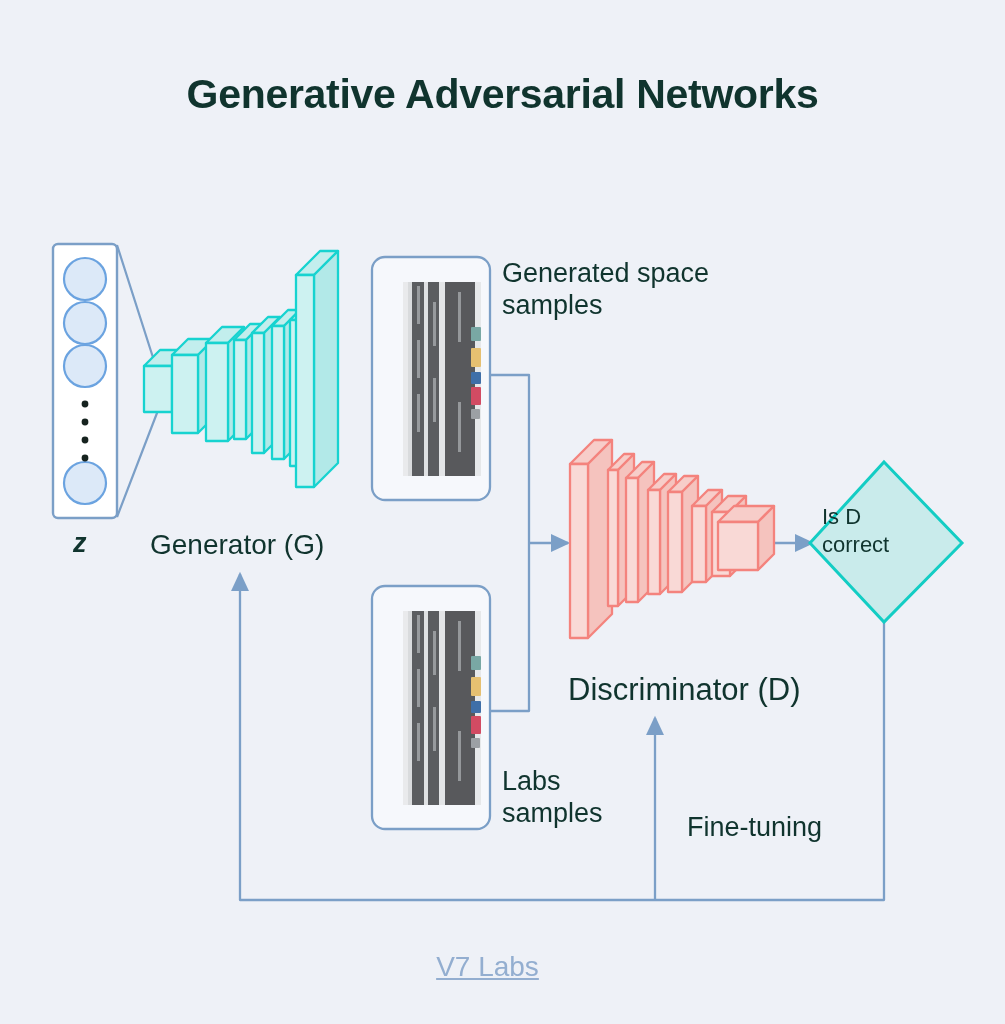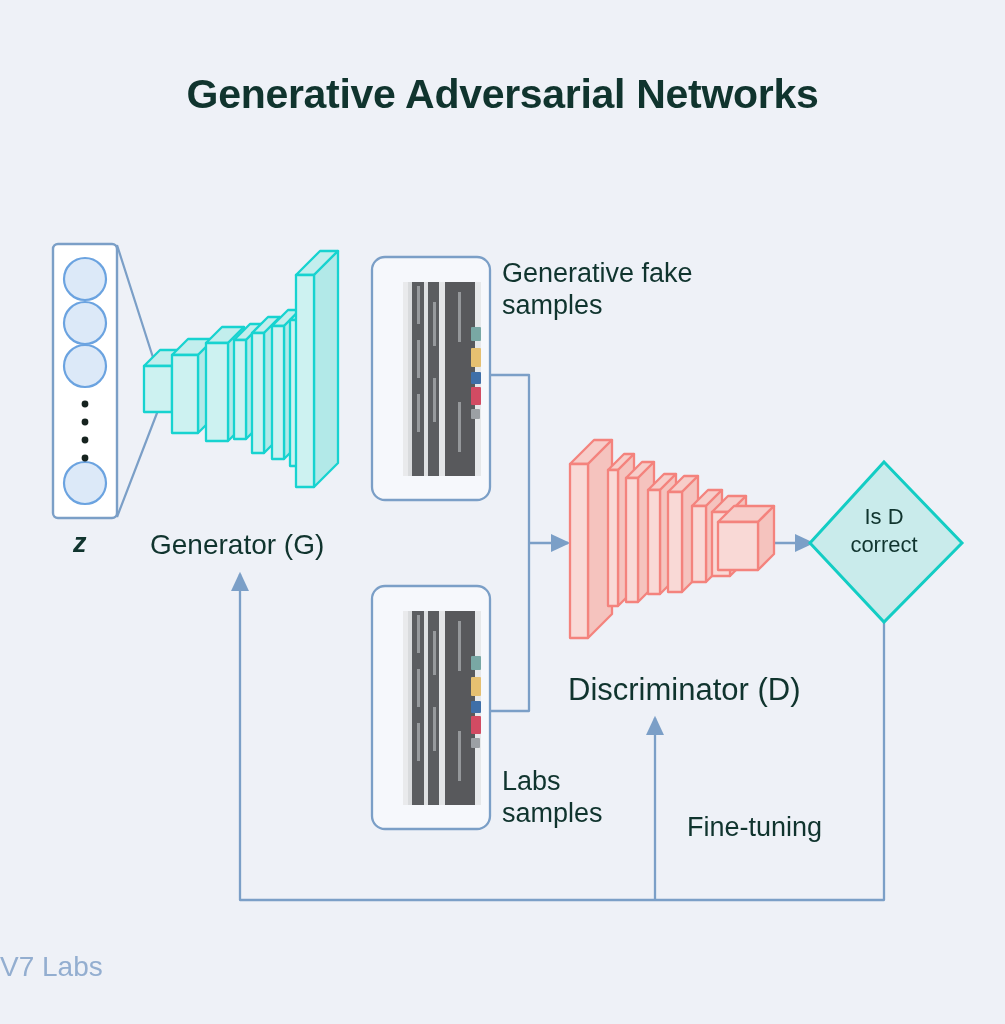--- a/index.html
+++ b/index.html
@@ -43,27 +43,28 @@
     letter-spacing: -0.3px;
   }
 
   #label-latent   { left: 44px;  top: 198px; font-size: 27px; }
   #label-z        { left: 73px;  top: 528px; font-size: 27px; font-style: italic; font-weight: bold; }
   #label-gen      { left: 150px; top: 528px; font-size: 28px; }
   #label-fake     { left: 502px; top: 258px; font-size: 27px; width: 230px; }
   #label-real     { left: 502px; top: 766px; font-size: 27px; width: 200px; }
   #label-disc     { left: 568px; top: 672px; font-size: 31px; }
   #label-fine     { left: 687px; top: 812px; font-size: 27px; }
-  #label-diamond  { left: 822px; top: 503px; width: 124px; text-align: center; font-size: 22px; line-height: 1.28; }
+  #label-diamond  { left: 822px; top: 503px; width: 124px; text-align: left; font-size: 22px; line-height: 1.28; }
 
   #watermark {
     left: 0; top: 950px; width: 975px;
-    text-align: left;
+    text-align: center;
     font-size: 28px;
     color: #93aed0;
+    text-decoration: underline;
   }
 
   
   .sample-img {
     position: absolute;
     background:
       linear-gradient(90deg,
         #e9eaec 0px, #e9eaec 5px,
         #d9dbdd 5px, #d9dbdd 9px,
         #5b5d60 9px, #5b5d60 21px,
@@ -264,21 +265,21 @@
     <div class="road-dash" style="left:55px; top:120px;height:50px;"></div>
     <div class="car" style="left:68px; top:45px;  width:10px; height:14px; background:#79a8a4;"></div>
     <div class="car" style="left:68px; top:66px;  width:10px; height:19px; background:#e6c071;"></div>
     <div class="car" style="left:68px; top:90px;  width:10px; height:12px; background:#3f6fa8;"></div>
     <div class="car" style="left:68px; top:105px; width:10px; height:18px; background:#d24b63;"></div>
     <div class="car" style="left:68px; top:127px; width:9px;  height:10px; background:#9ca0a4;"></div>
   </div>
 
   <div class="txt" id="label-z">z</div>
   <div class="txt" id="label-gen">Generator (G)</div>
-  <div class="txt" id="label-fake">Generative fake
+  <div class="txt" id="label-fake">Generated space
 samples</div>
   <div class="txt" id="label-real">Labs
 samples</div>
   <div class="txt" id="label-disc">Discriminator (D)</div>
   <div class="txt" id="label-fine">Fine-tuning</div>
   <div class="txt" id="label-diamond">Is D
 correct</div>
 
   <div class="txt" id="watermark">V7 Labs</div>
 

